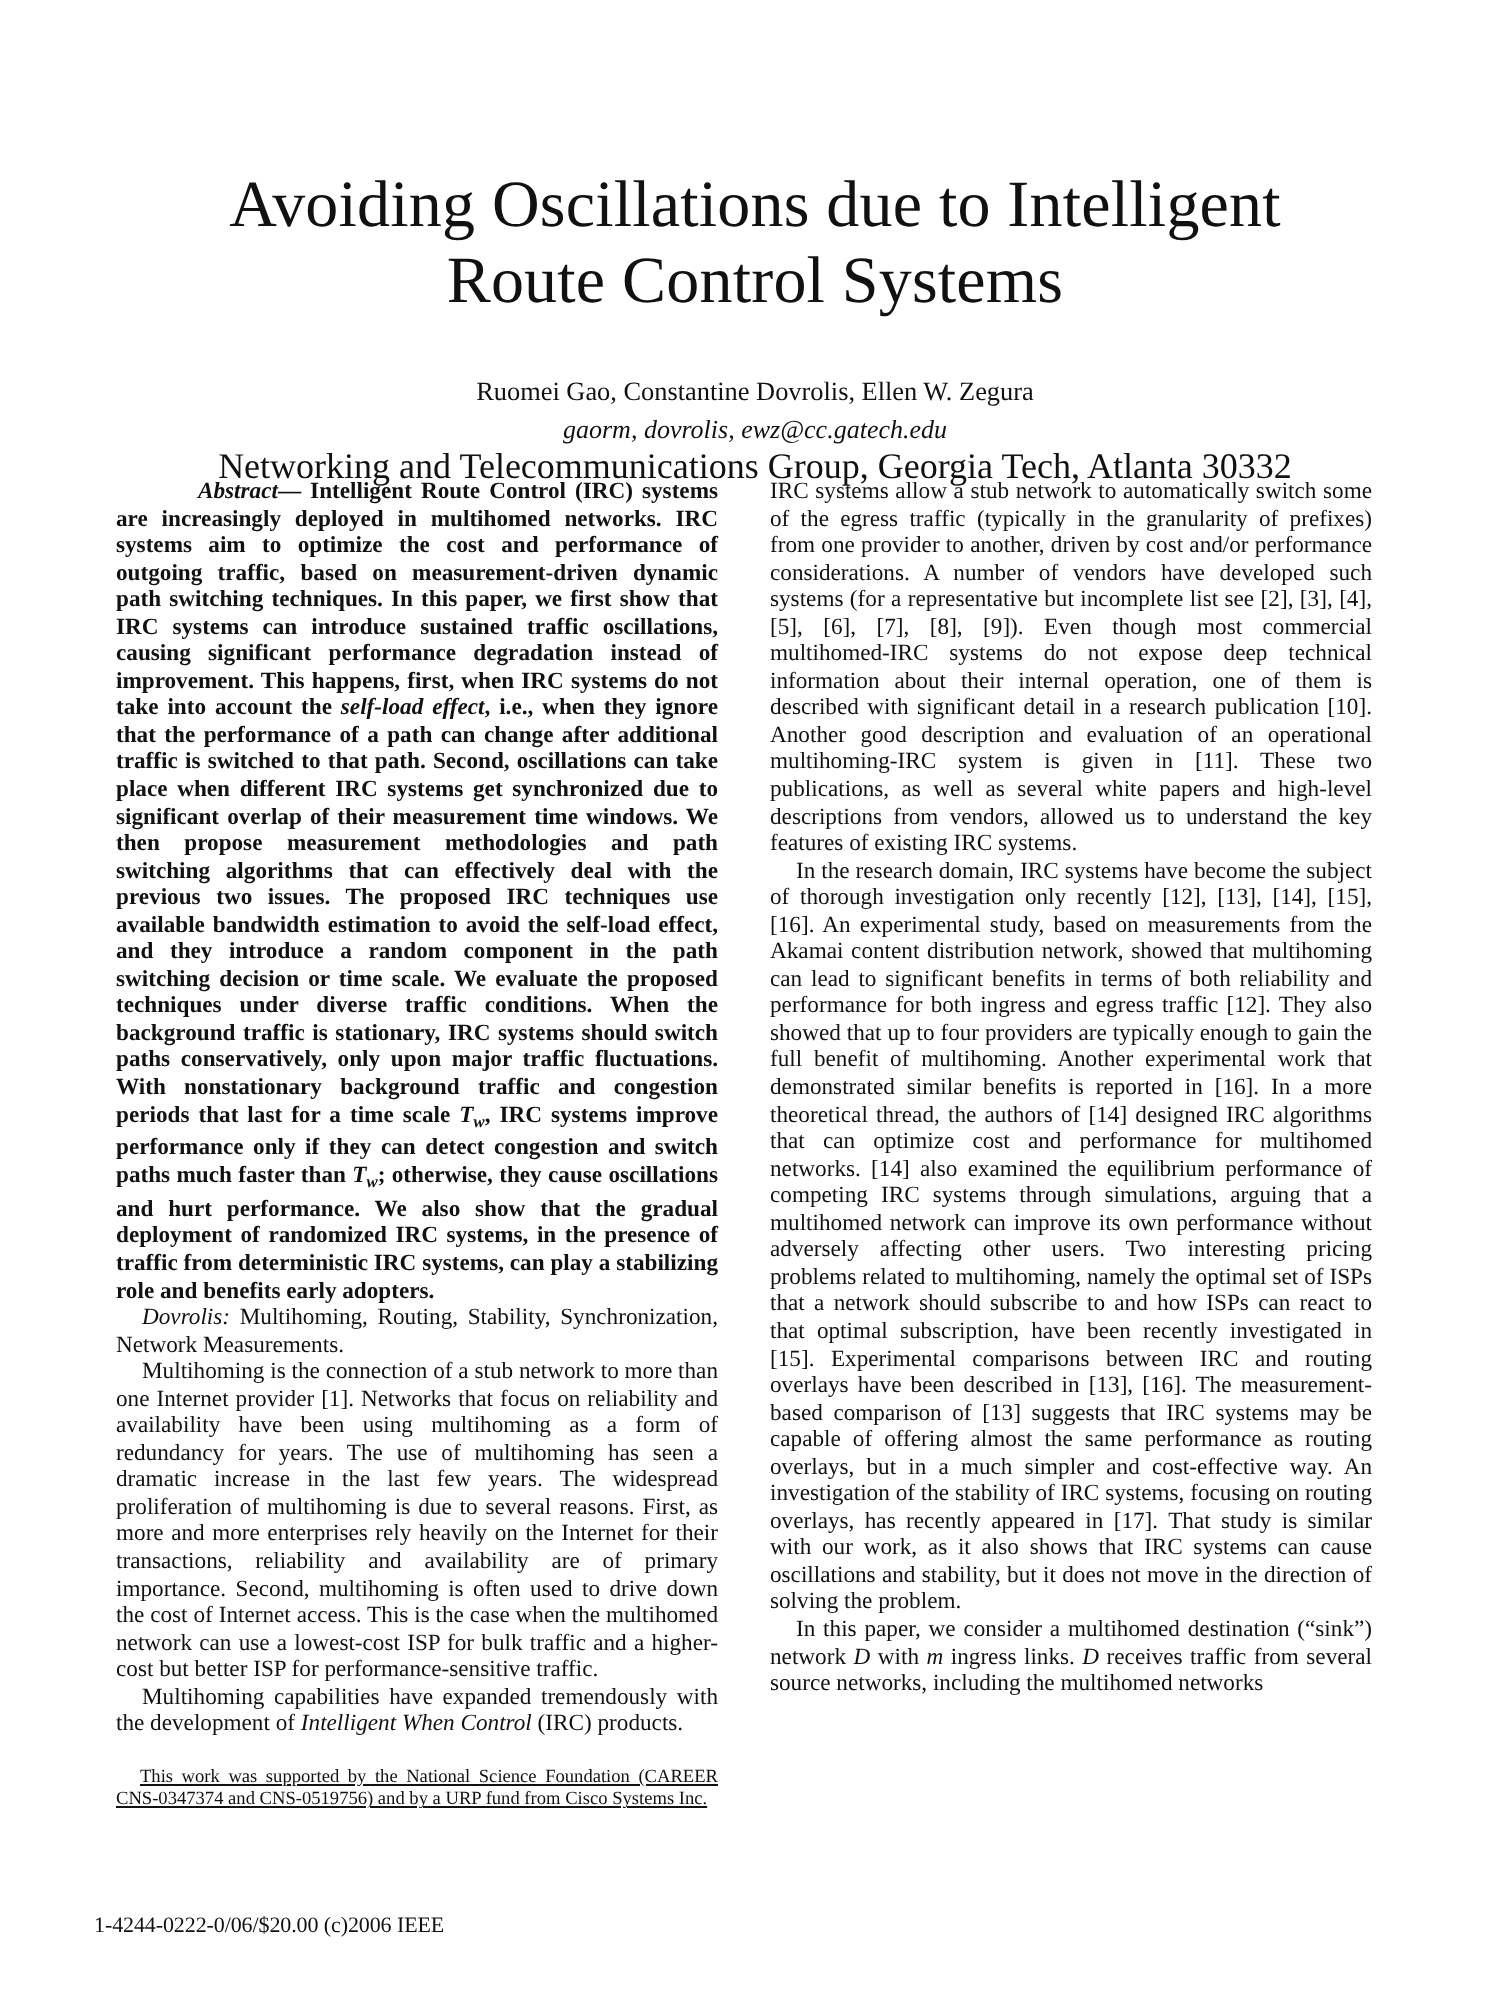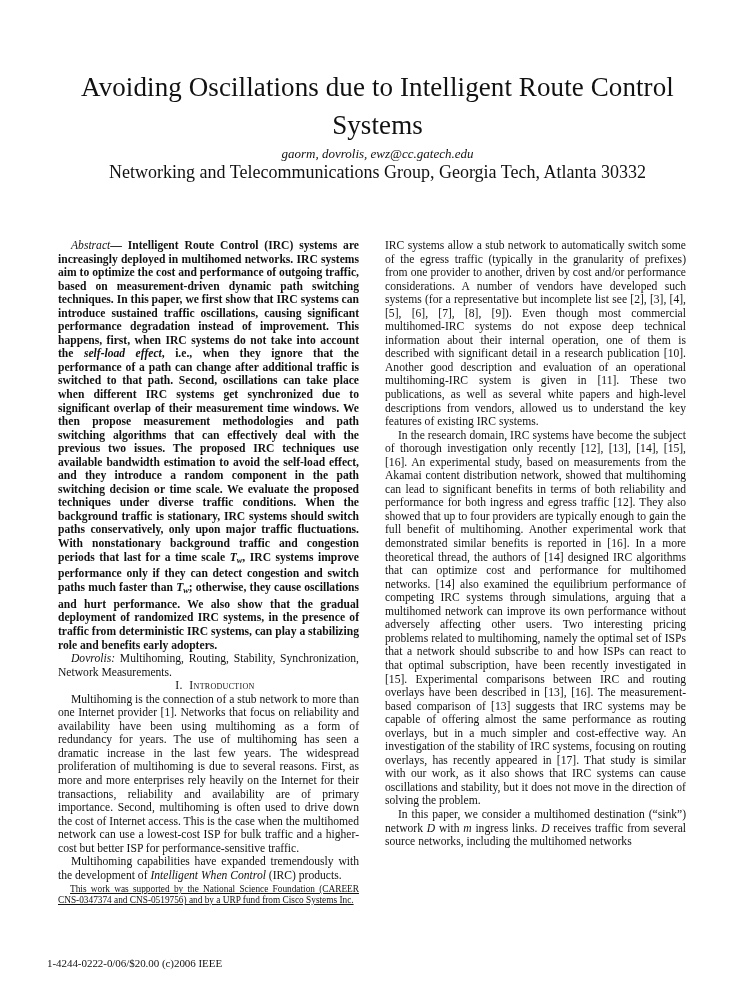--- a/index.html
+++ b/index.html
@@ -25,25 +25,25 @@
 
   
   .title-block {
     position: absolute;
     left: 70px;
     top: 68px;
     width: 615px;
     text-align: center;
   }
   .paper-title {
-    font-size: 27px;
+    font-size: 33px;
     line-height: 38px;
     font-weight: normal;
     letter-spacing: 0.1px;
-    margin: 0;
+    margin: 16px;
   }
   .authors {
     margin-top: 26px;
     font-size: 13.2px;
     line-height: 19px;
   }
   .emails {
     font-style: italic;
     font-size: 13px;
     line-height: 19px;
@@ -71,22 +71,23 @@
     margin: 0;
     text-indent: 13px;
   }
   .col p.noindent { text-indent: 0; }
 
   .abstract-par {
     font-weight: bold;
     text-indent: 13px;
   }
   .abstract-lead {
-    font-weight: normal;
+    font-weight: bold;
     font-style: italic;
+    margin-left: 28px;
   }
   .keywords-par {
     text-indent: 0;
     margin-top: 0.5px;
   }
   .kw-lead { font-style: italic; }
 
   em, .it { font-style: italic; }
   .mathvar { font-style: italic; font-family: "Liberation Serif", serif; }
   .sub {
@@ -145,31 +146,31 @@
     margin-top: 36px;
   }
 </style>
 </head>
 <body>
 
 <div class="page">
 
   <div class="title-block">
     <h1 class="paper-title">Avoiding Oscillations due to Intelligent Route Control Systems</h1>
+    <div class="authors">Ruomei Gao, Constantine Dovrolis, Ellen W. Zegura</div>
     <div class="emails">gaorm, dovrolis, ewz@cc.gatech.edu</div>
     <div class="affiliation">Networking and Telecommunications Group, Georgia Tech, Atlanta 30332</div>
   </div>
 
   <div class="col col-left">
 
     <p class="abstract-par"><span class="abstract-lead">Abstract</span><span>—</span><span> Intelligent Route Control (IRC) systems are increasingly deployed in multihomed networks. IRC systems aim to optimize the cost and performance of outgoing traffic, based on measurement-driven dynamic path switching techniques. In this paper, we first show that IRC systems can introduce sustained traffic oscillations, causing significant performance degradation instead of improvement. This happens, first, when IRC systems do not take into account the </span><span class="it">self-load effect</span><span>, i.e., when they ignore that the performance of a path can change after additional traffic is switched to that path. Second, oscillations can take place when different IRC systems get synchronized due to significant overlap of their measurement time windows. We then propose measurement methodologies and path switching algorithms that can effectively deal with the previous two issues. The proposed IRC techniques use available bandwidth estimation to avoid the self-load effect, and they introduce a random component in the path switching decision or time scale. We evaluate the proposed techniques under diverse traffic conditions. When the background traffic is stationary, IRC systems should switch paths conservatively, only upon major traffic fluctuations. With nonstationary background traffic and congestion periods that last for a time scale </span><span class="mathvar">T</span><span class="sub">w</span><span>, IRC systems improve performance only if they can detect congestion and switch paths much faster than </span><span class="mathvar">T</span><span class="sub">w</span><span>; otherwise, they cause oscillations and hurt performance. We also show that the gradual deployment of randomized IRC systems, in the presence of traffic from deterministic IRC systems, can play a stabilizing role and benefits early adopters.</span></p>
 
     <p class="keywords-par"><span class="kw-lead">Dovrolis:</span><span> Multihoming, Routing, Stability, Synchronization, Network Measurements.</span></p>
 
-    <p class="section-head"><span class="secnum">I.</span>&nbsp; <span>Introduction</span></p>
 
     <p>Multihoming is the connection of a stub network to more than one Internet provider [1]. Networks that focus on reliability and availability have been using multihoming as a form of redundancy for years. The use of multihoming has seen a dramatic increase in the last few years. The widespread proliferation of multihoming is due to several reasons. First, as more and more enterprises rely heavily on the Internet for their transactions, reliability and availability are of primary importance. Second, multihoming is often used to drive down the cost of Internet access. This is the case when the multihomed network can use a lowest-cost ISP for bulk traffic and a higher-cost but better ISP for performance-sensitive traffic.</p>
 
     <p><span>Multihoming capabilities have expanded tremendously with the development of </span><span class="it">Intelligent When Control</span><span> (IRC) products.</span></p>
   </div>
 
   <div class="footnote">
     <p>This work was supported by the National Science Foundation (CAREER CNS-0347374 and CNS-0519756) and by a URP fund from Cisco Systems Inc.</p>
   </div>
 

